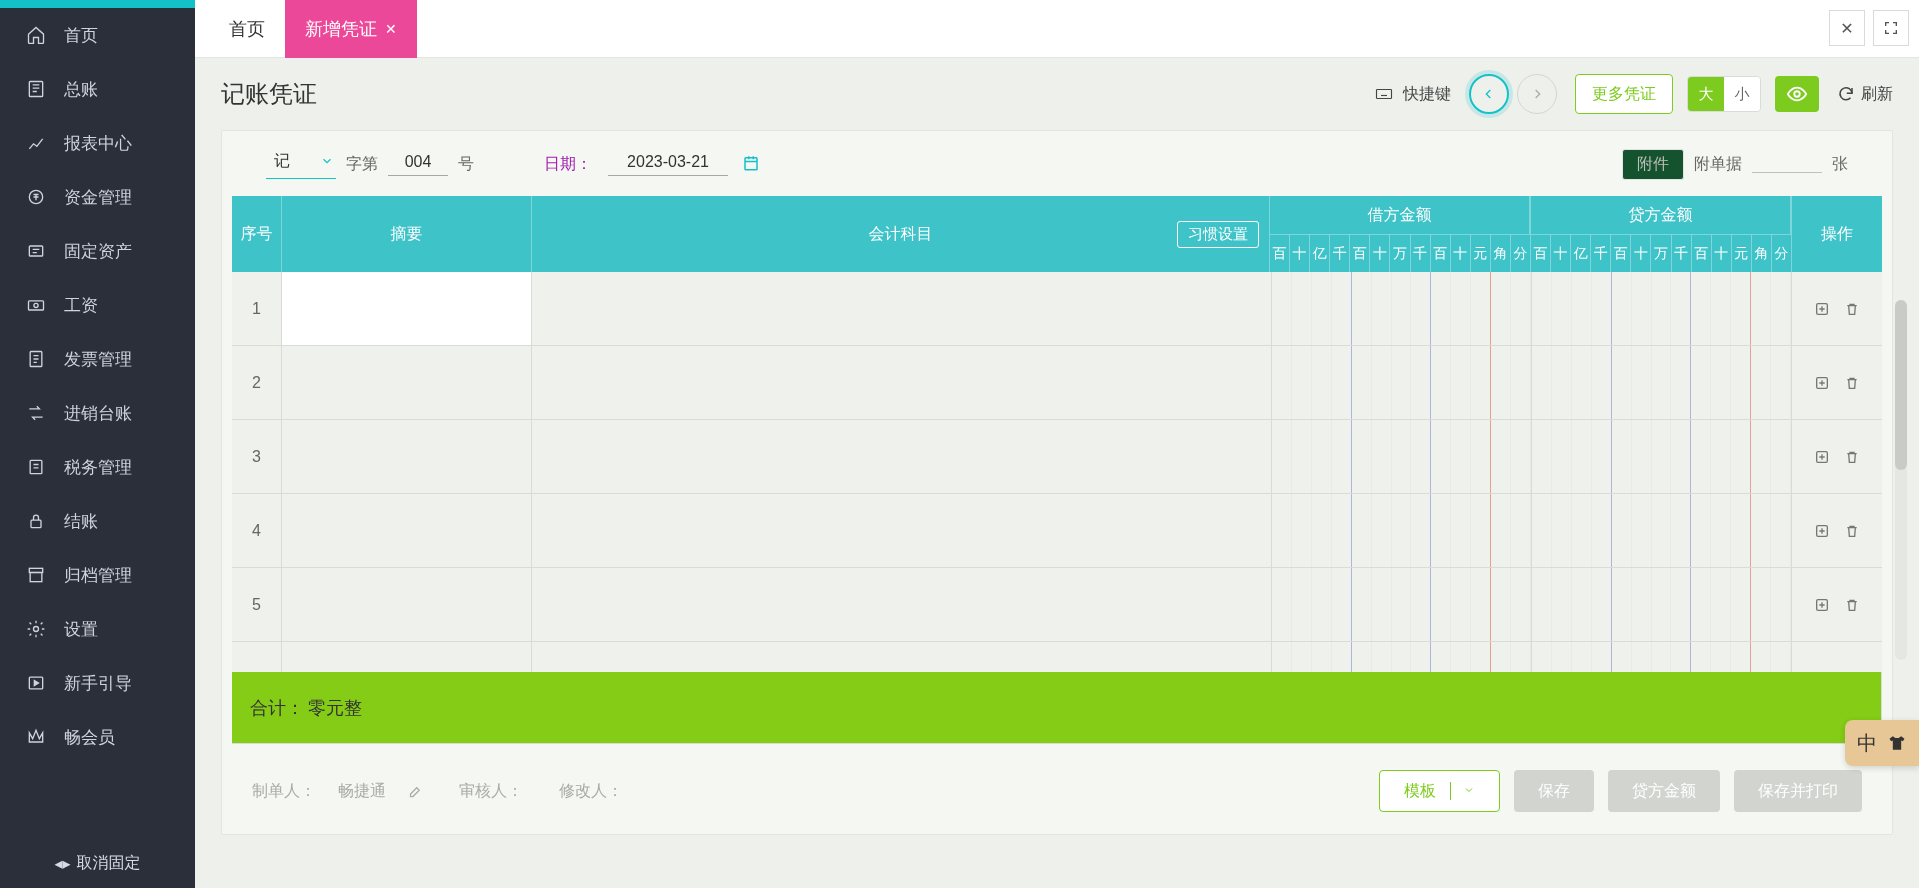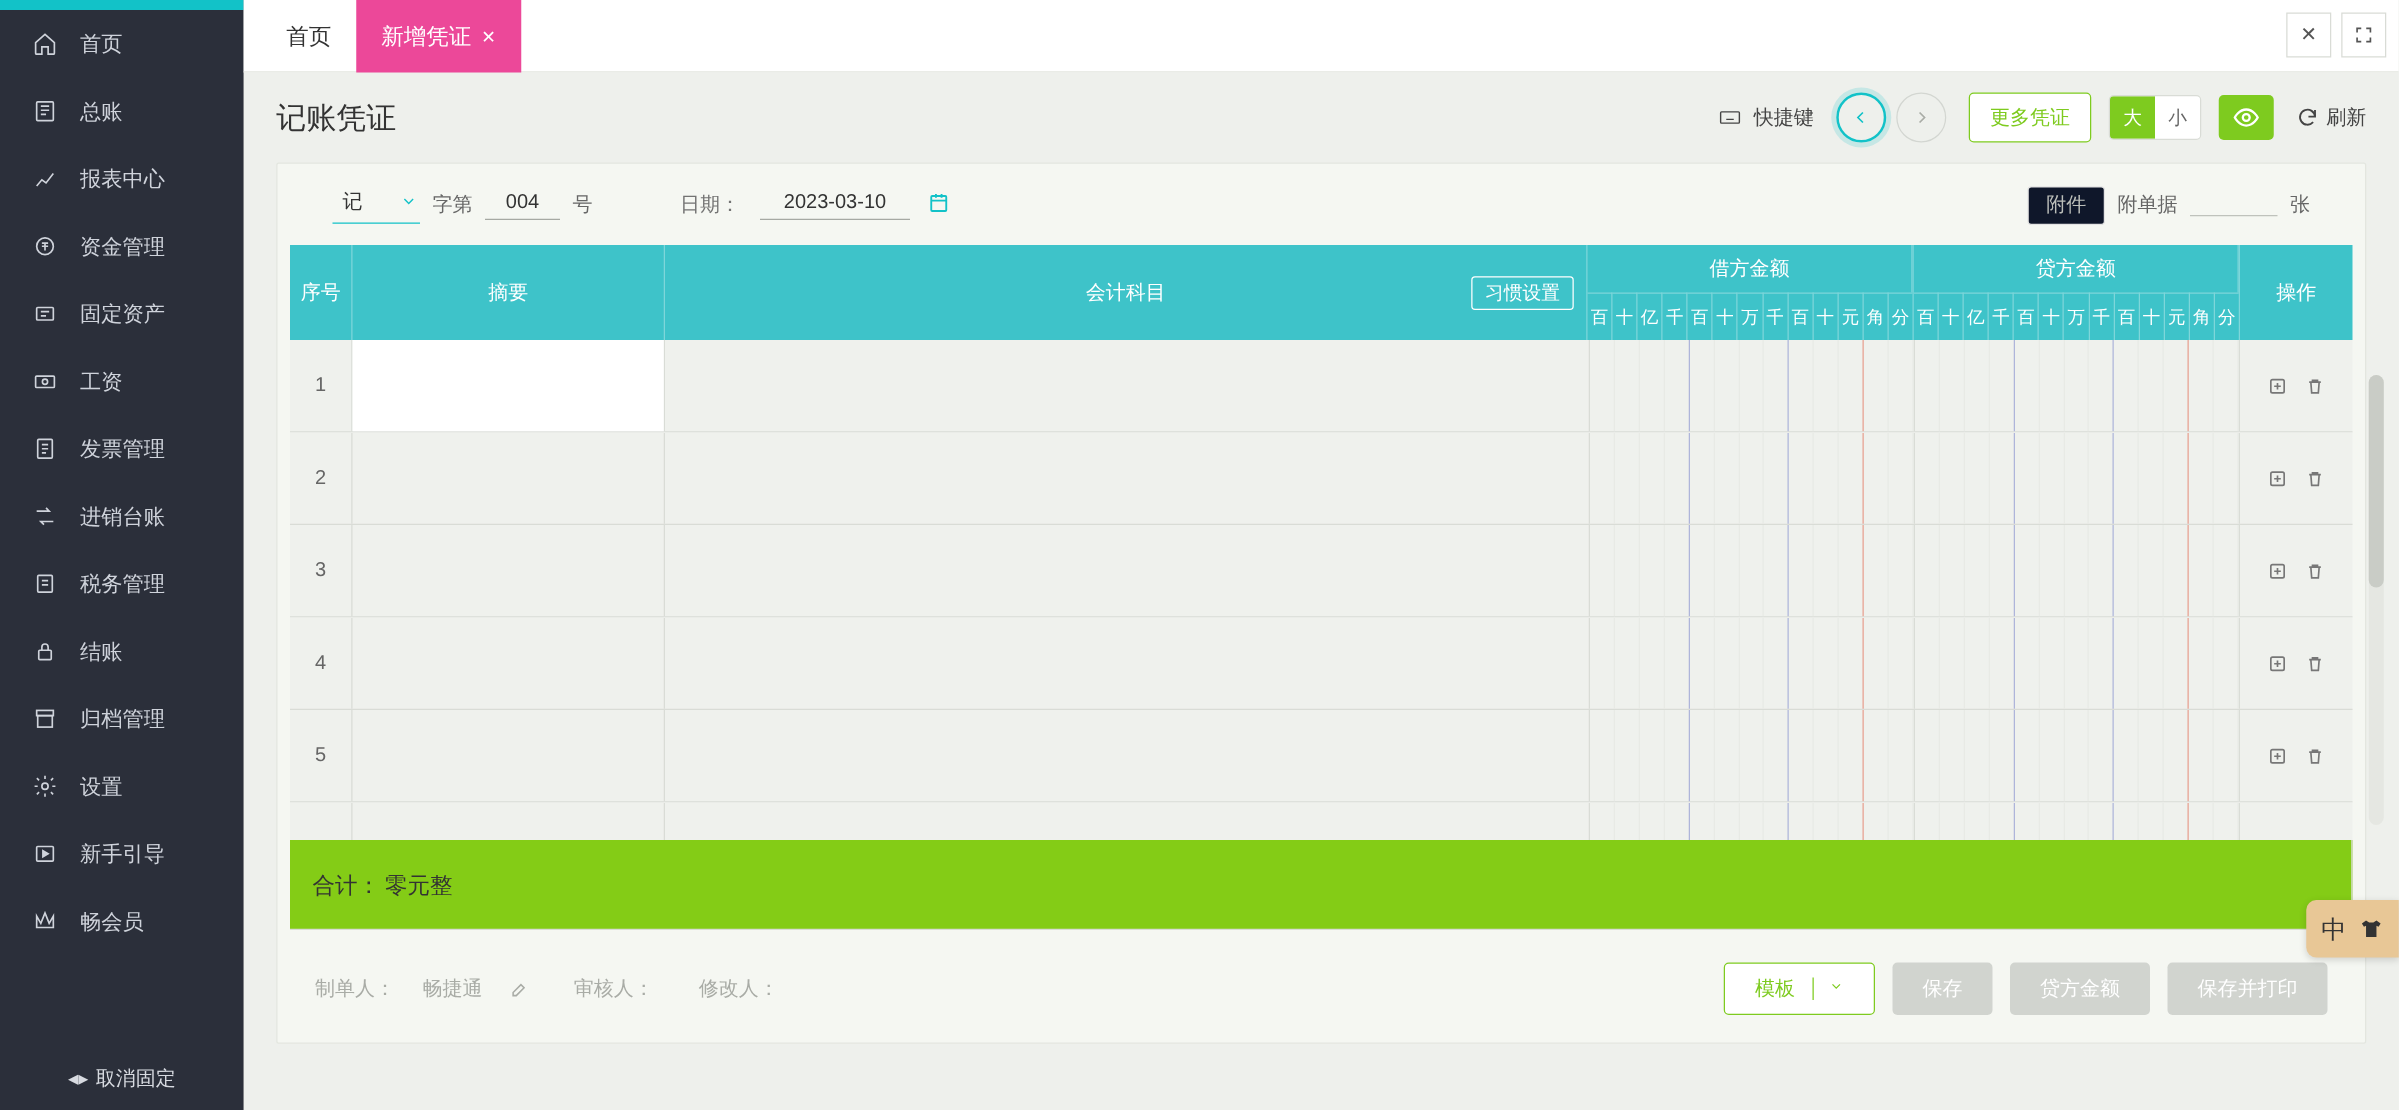--- a/index.html
+++ b/index.html
@@ -37,27 +37,27 @@
 .eye-btn svg{stroke:#fff;fill:none;width:22px;height:22px;}
 .refresh{display:flex;align-items:center;gap:6px;color:#444;font-size:16px;cursor:pointer;}
 .refresh svg{width:18px;height:18px;stroke:#444;fill:none;}
 
 .voucher{margin:0 26px 0 26px;background:#f5f7f2;border:1px solid #e3e6df;border-radius:2px;padding:18px 0 0 0;}
 .v-top{display:flex;align-items:center;padding:0 44px 16px 44px;font-size:16px;color:#333;}
 .v-type{width:70px;border-bottom:1px solid #12c2c8;display:flex;align-items:center;justify-content:space-between;padding:0 2px 6px 8px;cursor:pointer;color:#333;}
 .v-type svg{stroke:#12c2c8;width:14px;height:14px;fill:none;stroke-width:2;}
 .v-top .lbl{margin:0 10px;color:#666;}
 .v-num{width:60px;text-align:center;border-bottom:1px solid #a6a9a3;padding-bottom:4px;}
-.v-date-lbl{margin-left:60px;margin-right:16px;color:#737373;}
+.v-date-lbl{margin-left:60px;margin-right:16px;color:#a21caf;}
 .v-date{width:120px;text-align:center;border-bottom:1px solid #a6a9a3;padding-bottom:4px;cursor:pointer;}
 .cal{margin-left:14px;color:#12c2c8;cursor:pointer;}
 .cal svg{width:18px;height:18px;stroke:#12c2c8;fill:none;}
 .v-top .grow{flex:1;}
 .attach{display:flex;align-items:center;gap:10px;color:#666;}
-.attach .abtn{border:1px solid #e3e3e3;background:#0f172a;color:#bcbfba;border-radius:3px;padding:4px 14px;cursor:pointer;}
+.attach .abtn{border:1px solid #e3e3e3;background:#14532d;color:#bcbfba;border-radius:3px;padding:4px 14px;cursor:pointer;}
 .attach input{width:70px;border:none;border-bottom:1px solid #bfc2bc;background:transparent;outline:none;text-align:center;}
 
 .grid-wrap{position:relative;margin:0 10px;}
 .thead{display:flex;background:#3ec3c9;color:#fff;font-size:16px;}
 .th{display:flex;align-items:center;justify-content:center;border-right:1px solid #7ed6da;position:relative;}
 .th-seq{width:50px;height:76px;}
 .th-sum{width:250px;height:76px;}
 .th-acc{flex:1;height:76px;justify-content:center;position:relative;}
 .habit{position:absolute;right:10px;border:1px solid #fff;border-radius:3px;padding:3px 10px;font-size:15px;cursor:pointer;}
 .th-amt{width:260px;height:38px;}
@@ -309,21 +309,21 @@
         <div class="v-type">
           <span>记</span>
           <svg viewBox="0 0 24 24">
               <path d="M6 9l6 6 6-6"></path>
             </svg>
         </div>
         <span class="lbl">字第</span>
         <span class="v-num">004</span>
         <span class="lbl">号</span>
         <span class="v-date-lbl">日期：</span>
-        <span class="v-date">2023-03-10</span>
+        <span class="v-date">2023-03-21</span>
         <span class="cal"><svg viewBox="0 0 24 24" stroke-width="2">
               <rect x="4" y="5" width="16" height="16" rx="1"></rect>
               <path d="M4 10h16M9 3v4M15 3v4"></path>
             </svg></span>
         <div class="grow"></div>
         <div class="attach">
           <span class="abtn">附件</span>
           <span>附单据</span>
           <input type="text" style="">
           <span>张</span>

